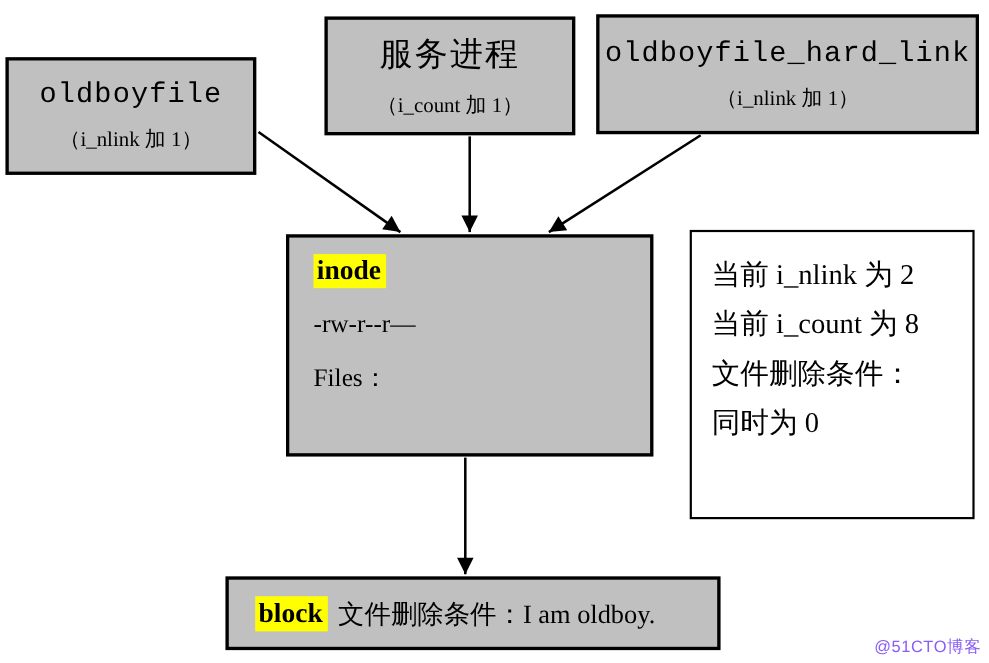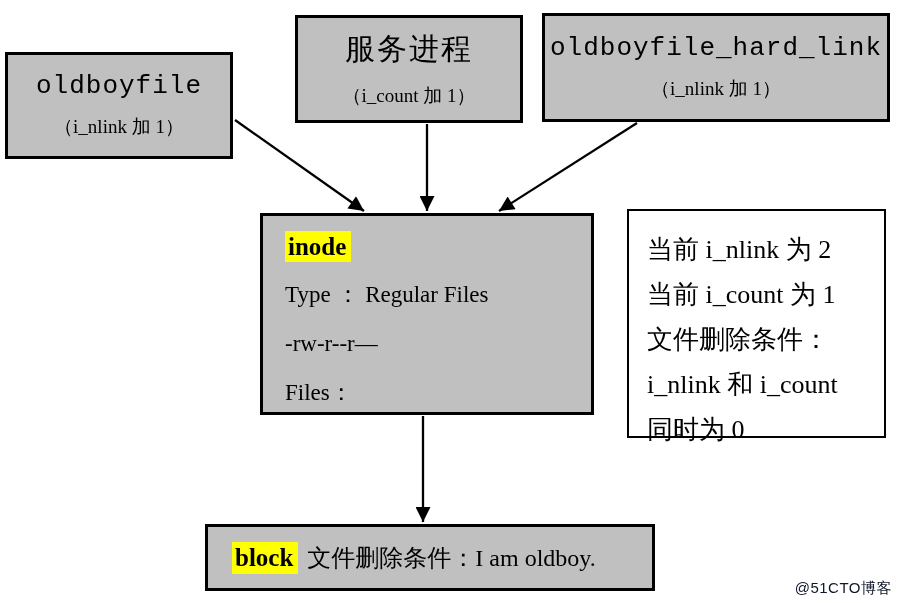--- a/index.html
+++ b/index.html
@@ -66,21 +66,21 @@
   }
   .inode-line.first { height: 46px; line-height: 46px; font-family: Liberation Serif, serif; }
   .hl {
     background: #ffff00;
     font-weight: bold;
     padding: 2px 5px 2px 3px;
   }
   .inodebox .hl { font-size: 25px; }
   .notebox {
     position: absolute;
-    left: 627px; top: 209px; width: 259px; height: 229px;
+    left: 627px; top: 209px; width: 259px; height: 263px;
     background: #ffffff;
     border: 2px solid #000000;
     box-sizing: border-box;
     padding: 16px 0 0 18px;
     color: #000000;
   }
   .note-line {
     font-size: 26px;
     line-height: 45px;
     white-space: nowrap;
@@ -93,21 +93,21 @@
     font-size: 24px;
   }
   .blockbox .hl { font-size: 25px; }
   .block-text { margin-left: 9px; white-space: nowrap; }
   .watermark {
     position: absolute;
     right: 7px;
     bottom: 5px;
     font-family: "Liberation Sans", "DejaVu Sans", sans-serif;
     font-size: 15px;
-    color: #0f172a;
+    color: #8b5cf6;
     letter-spacing: 0.5px;
   }
 </style>
 </head>
 <body>
 
 <div class="canvas">
 
   <svg class="arrows" viewBox="0 0 899 603" xmlns="http://www.w3.org/2000/svg">
     <defs>
@@ -133,30 +133,28 @@
 
   <div class="gbox topbox b3">
     <div class="title-mono">oldboyfile_hard_link</div>
     <div class="subtitle">（i_nlink 加 1）</div>
   </div>
 
   <div class="gbox inodebox">
     <div class="inode-line first">
       <span class="hl">inode</span>
     </div>
-    <div class="inode-line">Type ： Regular Files</div>
     <div class="inode-line">-rw-r--r—</div>
     <div class="inode-line">Files：</div>
   </div>
 
   <div class="notebox">
     <div class="note-line">当前 i_nlink 为 2</div>
-    <div class="note-line">当前 i_count 为 1</div>
+    <div class="note-line">当前 i_count 为 8</div>
     <div class="note-line">文件删除条件：</div>
-    <div class="note-line">i_nlink 和 i_count</div>
     <div class="note-line">同时为 0</div>
   </div>
 
   <div class="gbox blockbox">
     <span class="hl">block</span>
     <span class="block-text">文件删除条件：I am oldboy.</span>
   </div>
 
   <div class="watermark">@51CTO博客</div>
 

